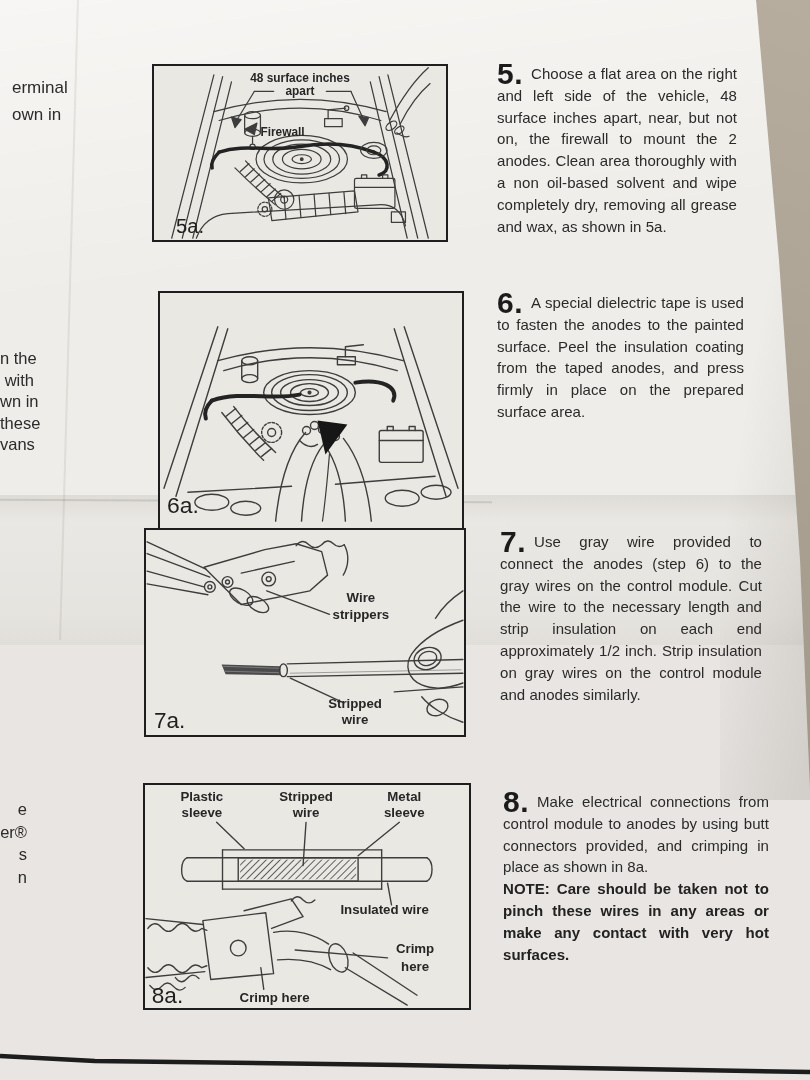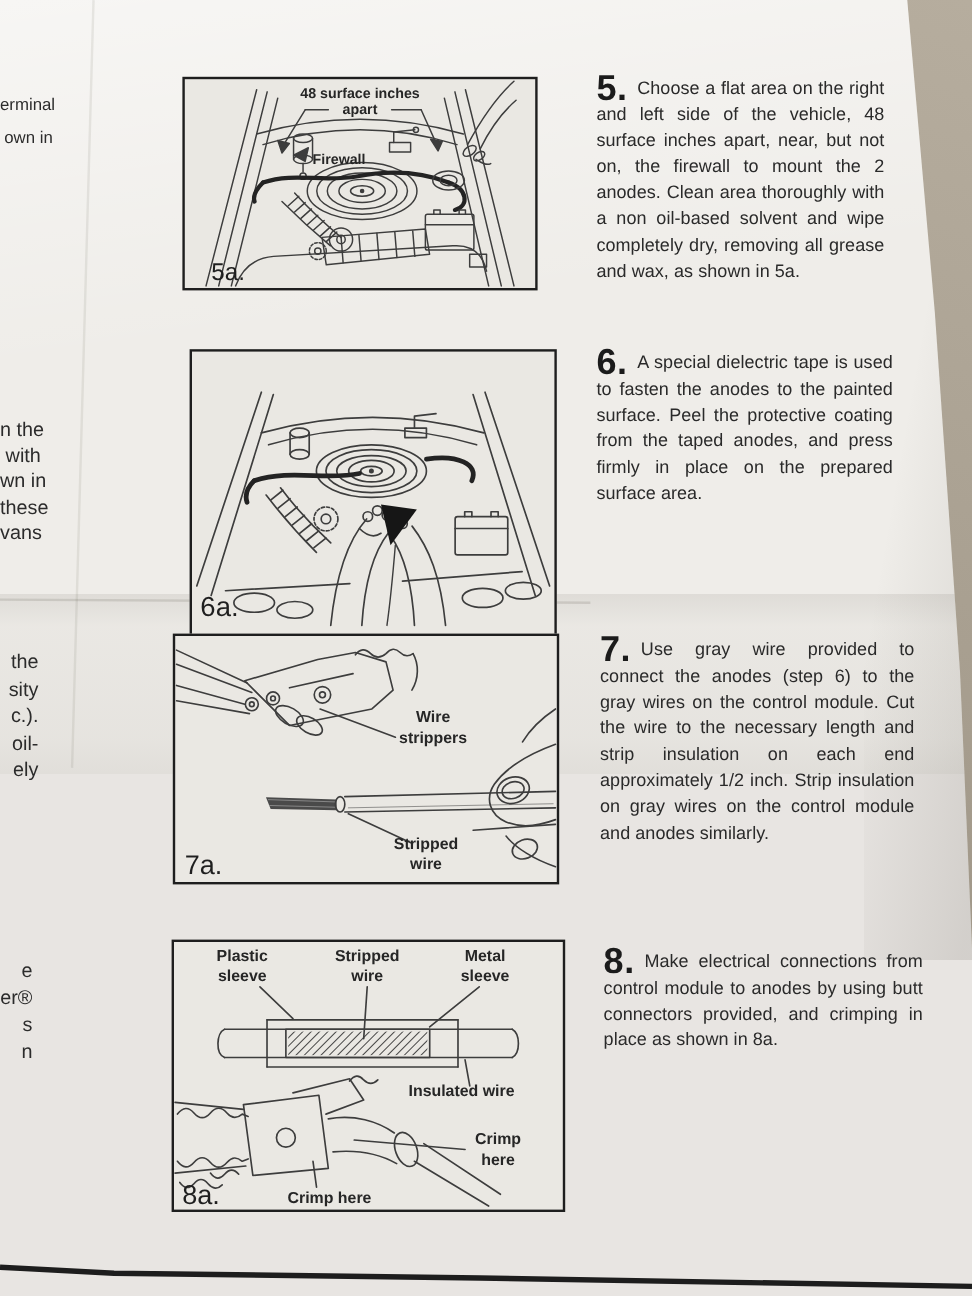--- a/index.html
+++ b/index.html
@@ -16,21 +16,21 @@
   .band-mid { position:absolute; left:0; top:495px; width:100%; height:150px;
     background:linear-gradient(180deg, rgba(110,104,94,0.13) 0, rgba(110,104,94,0.04) 18%, rgba(110,104,94,0.07) 80%, rgba(110,104,94,0.11) 100%); }
   .band-low { position:absolute; left:0; top:645px; width:100%; height:435px; background:rgba(110,104,94,0.05); }
   .edge-shade { position:absolute; right:-10px; top:0; width:100px; height:800px;
     background:linear-gradient(100deg, rgba(0,0,0,0) 40%, rgba(90,84,74,0.15) 92%); }
   .crease-v { position:absolute; left:68px; top:0; width:2px; height:640px; background:rgba(110,104,94,0.12); transform:rotate(1.6deg); }
   .crease-h { position:absolute; left:0; top:500px; width:492px; height:1.5px; background:rgba(100,94,84,0.18); transform:rotate(0.3deg); }
 
   .frag { position:absolute; left:0; text-align:right; color:#2b2b2b; }
   .frag div { white-space:nowrap; }
-  .frag-1 { top:74px;  width:44px; font-size:14px;   line-height:27px; }
+  .frag-1 { top:74px;  width:44px; font-size:17px;   line-height:27px;margin-left:12px; }
   .frag-2 { top:303px; width:34px; font-size:16.5px; line-height:21.5px;margin-top:45px; }
   .frag-3 { top:541px; width:32px; font-size:16.5px; line-height:22.5px; }
   .frag-4 { top:798px; width:27px; font-size:16.5px; line-height:22.5px; }
 
   .figbox { position:absolute; background:#eae8e3; border:2.5px solid #1e1e1e; box-sizing:border-box; }
   .fig-5a { left:152px; top:64px;  width:296px; height:178px; }
   .fig-6a { left:158px; top:291px; width:306px; height:260px; }
   .fig-7a { left:144px; top:528px; width:322px; height:209px; }
   .fig-8a { left:143px; top:783px; width:328px; height:227px; }
   .figbox svg { display:block; width:100%; height:100%; }
@@ -64,27 +64,20 @@
     <div class="frag frag-1">
       <div>erminal</div>
       <div>own in</div>
     </div>
     <div class="frag frag-2">
       <div>n the</div>
       <div>with</div>
       <div>wn in</div>
       <div>these</div>
       <div>vans</div>
-    </div>
-    <div class="frag frag-3">
-      <div>the</div>
-      <div>sity</div>
-      <div>c.).</div>
-      <div>oil-</div>
-      <div>ely</div>
     </div>
     <div class="frag frag-4">
       <div>e</div>
       <div>er®</div>
       <div>s</div>
       <div>n</div>
     </div>
 
     <div class="figbox fig-5a">
       <svg viewBox="0 0 296 198">
@@ -311,26 +304,27 @@
         <text class="figlabel" x="274" y="189" text-anchor="middle">here</text>
         <text class="figlabel" x="131" y="221" text-anchor="middle">Crimp here</text>
         <text class="cornerlabel" x="6" y="222">8a.</text>
       </svg>
     </div>
 
     <div class="step step-5">
       <span class="stepnum">5.</span><span>Choose a flat area on the right and left side of the vehicle, 48 surface inches apart, near, but not on, the firewall to mount the 2 anodes. Clean area thoroughly with a non oil-based solvent and wipe completely dry, removing all grease and wax, as shown in 5a.</span>
     </div>
     <div class="step step-6">
-      <span class="stepnum">6.</span><span>A special dielectric tape is used to fasten the anodes to the painted surface. Peel the protective coating from the taped anodes, and press firmly in place on the prepared surface area.</span>
+      <span class="stepnum">6.</span><span>A special dielectric tape is used to fasten the anodes to the painted surface. Peel the insulation coating from the taped anodes, and press firmly in place on the prepared surface area.</span>
     </div>
     <div class="step step-7">
       <span class="stepnum">7.</span><span>Use gray wire provided to connect the anodes (step 6) to the gray wires on the control module. Cut the wire to the necessary length and strip insulation on each end approximately 1/2 inch. Strip insulation on gray wires on the control module and anodes similarly.</span>
     </div>
     <div class="step step-8">
       <span class="stepnum">8.</span><span>Make electrical connections from control module to anodes by using butt connectors provided, and crimping in place as shown in 8a.</span>
+      <span class="note">NOTE: Care should be taken not to pinch these wires in any areas or make any contact with very hot surfaces.</span>
     </div>
 
     <svg class="bottom-rule" viewBox="0 0 810 40" preserveAspectRatio="none">
       <polyline points="0,16 95,21 400,25 810,32" fill="none" stroke="#1d1d1d" stroke-width="4.5"></polyline>
     </svg>
   </div>
 </div>
 
 </body></html>

